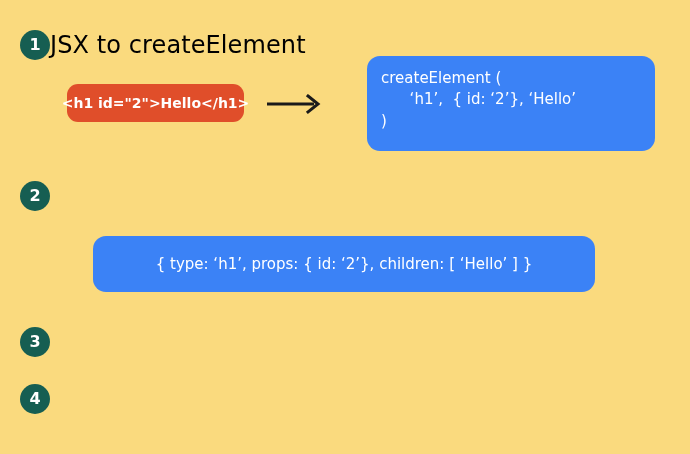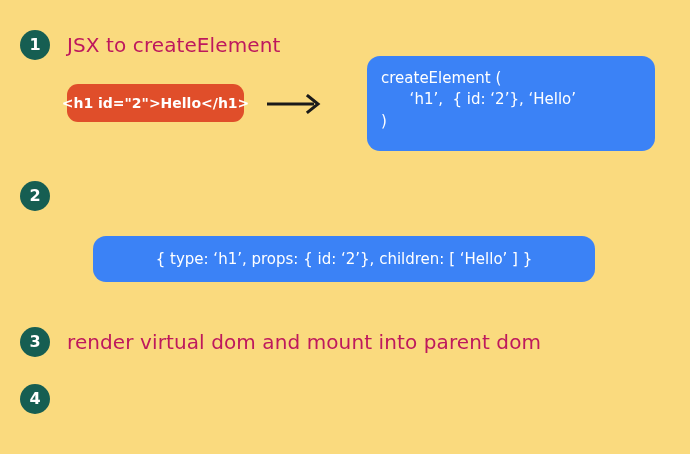--- a/index.html
+++ b/index.html
@@ -38,23 +38,22 @@
     align-items: center;
     justify-content: center;
     font-size: 16px;
     font-weight: bold;
     font-family: "DejaVu Sans", sans-serif;
     flex: none;
     line-height: 1;
   }
 
   .step-title {
-    margin-left: 17px;
-    font-size: 20px;
-    color: #be185d;
+    font-size: 24px;
+    color: #000000;
     font-family: "DejaVu Sans", sans-serif;
     white-space: nowrap;
     letter-spacing: 0.1px;
   }
 
   #step1-head { left: 20px; top: 30px; }
   #step2-head { left: 20px; top: 181px; }
   #step3-head { left: 20px; top: 327px; }
   #step4-head { left: 20px; top: 384px; }
 
@@ -105,21 +104,21 @@
     padding: 12px 0 0 14px;
     font-size: 15px;
     line-height: 1.42;
     white-space: pre;
   }
 
   #code-box-2 {
     left: 93px;
     top: 236px;
     width: 502px;
-    height: 46px;
+    height: 56px;
     display: flex;
     align-items: center;
     justify-content: center;
     font-size: 15px;
     white-space: nowrap;
   }
 </style>
 </head>
 <body>
 
@@ -144,20 +143,19 @@
 )</div>
 
   <div class="step-head" id="step2-head">
     <div class="badge">2</div>
   </div>
 
   <div class="code-box" id="code-box-2">{ type: ‘h1’, props: { id: ‘2’}, children: [ ‘Hello’ ] }</div>
 
   <div class="step-head" id="step3-head">
     <div class="badge">3</div>
-    <div class="step-title">render virtual dom and mount into parent dom</div>
   </div>
 
   <div class="step-head" id="step4-head">
     <div class="badge">4</div>
   </div>
 
 </div>
 
 </body></html>

